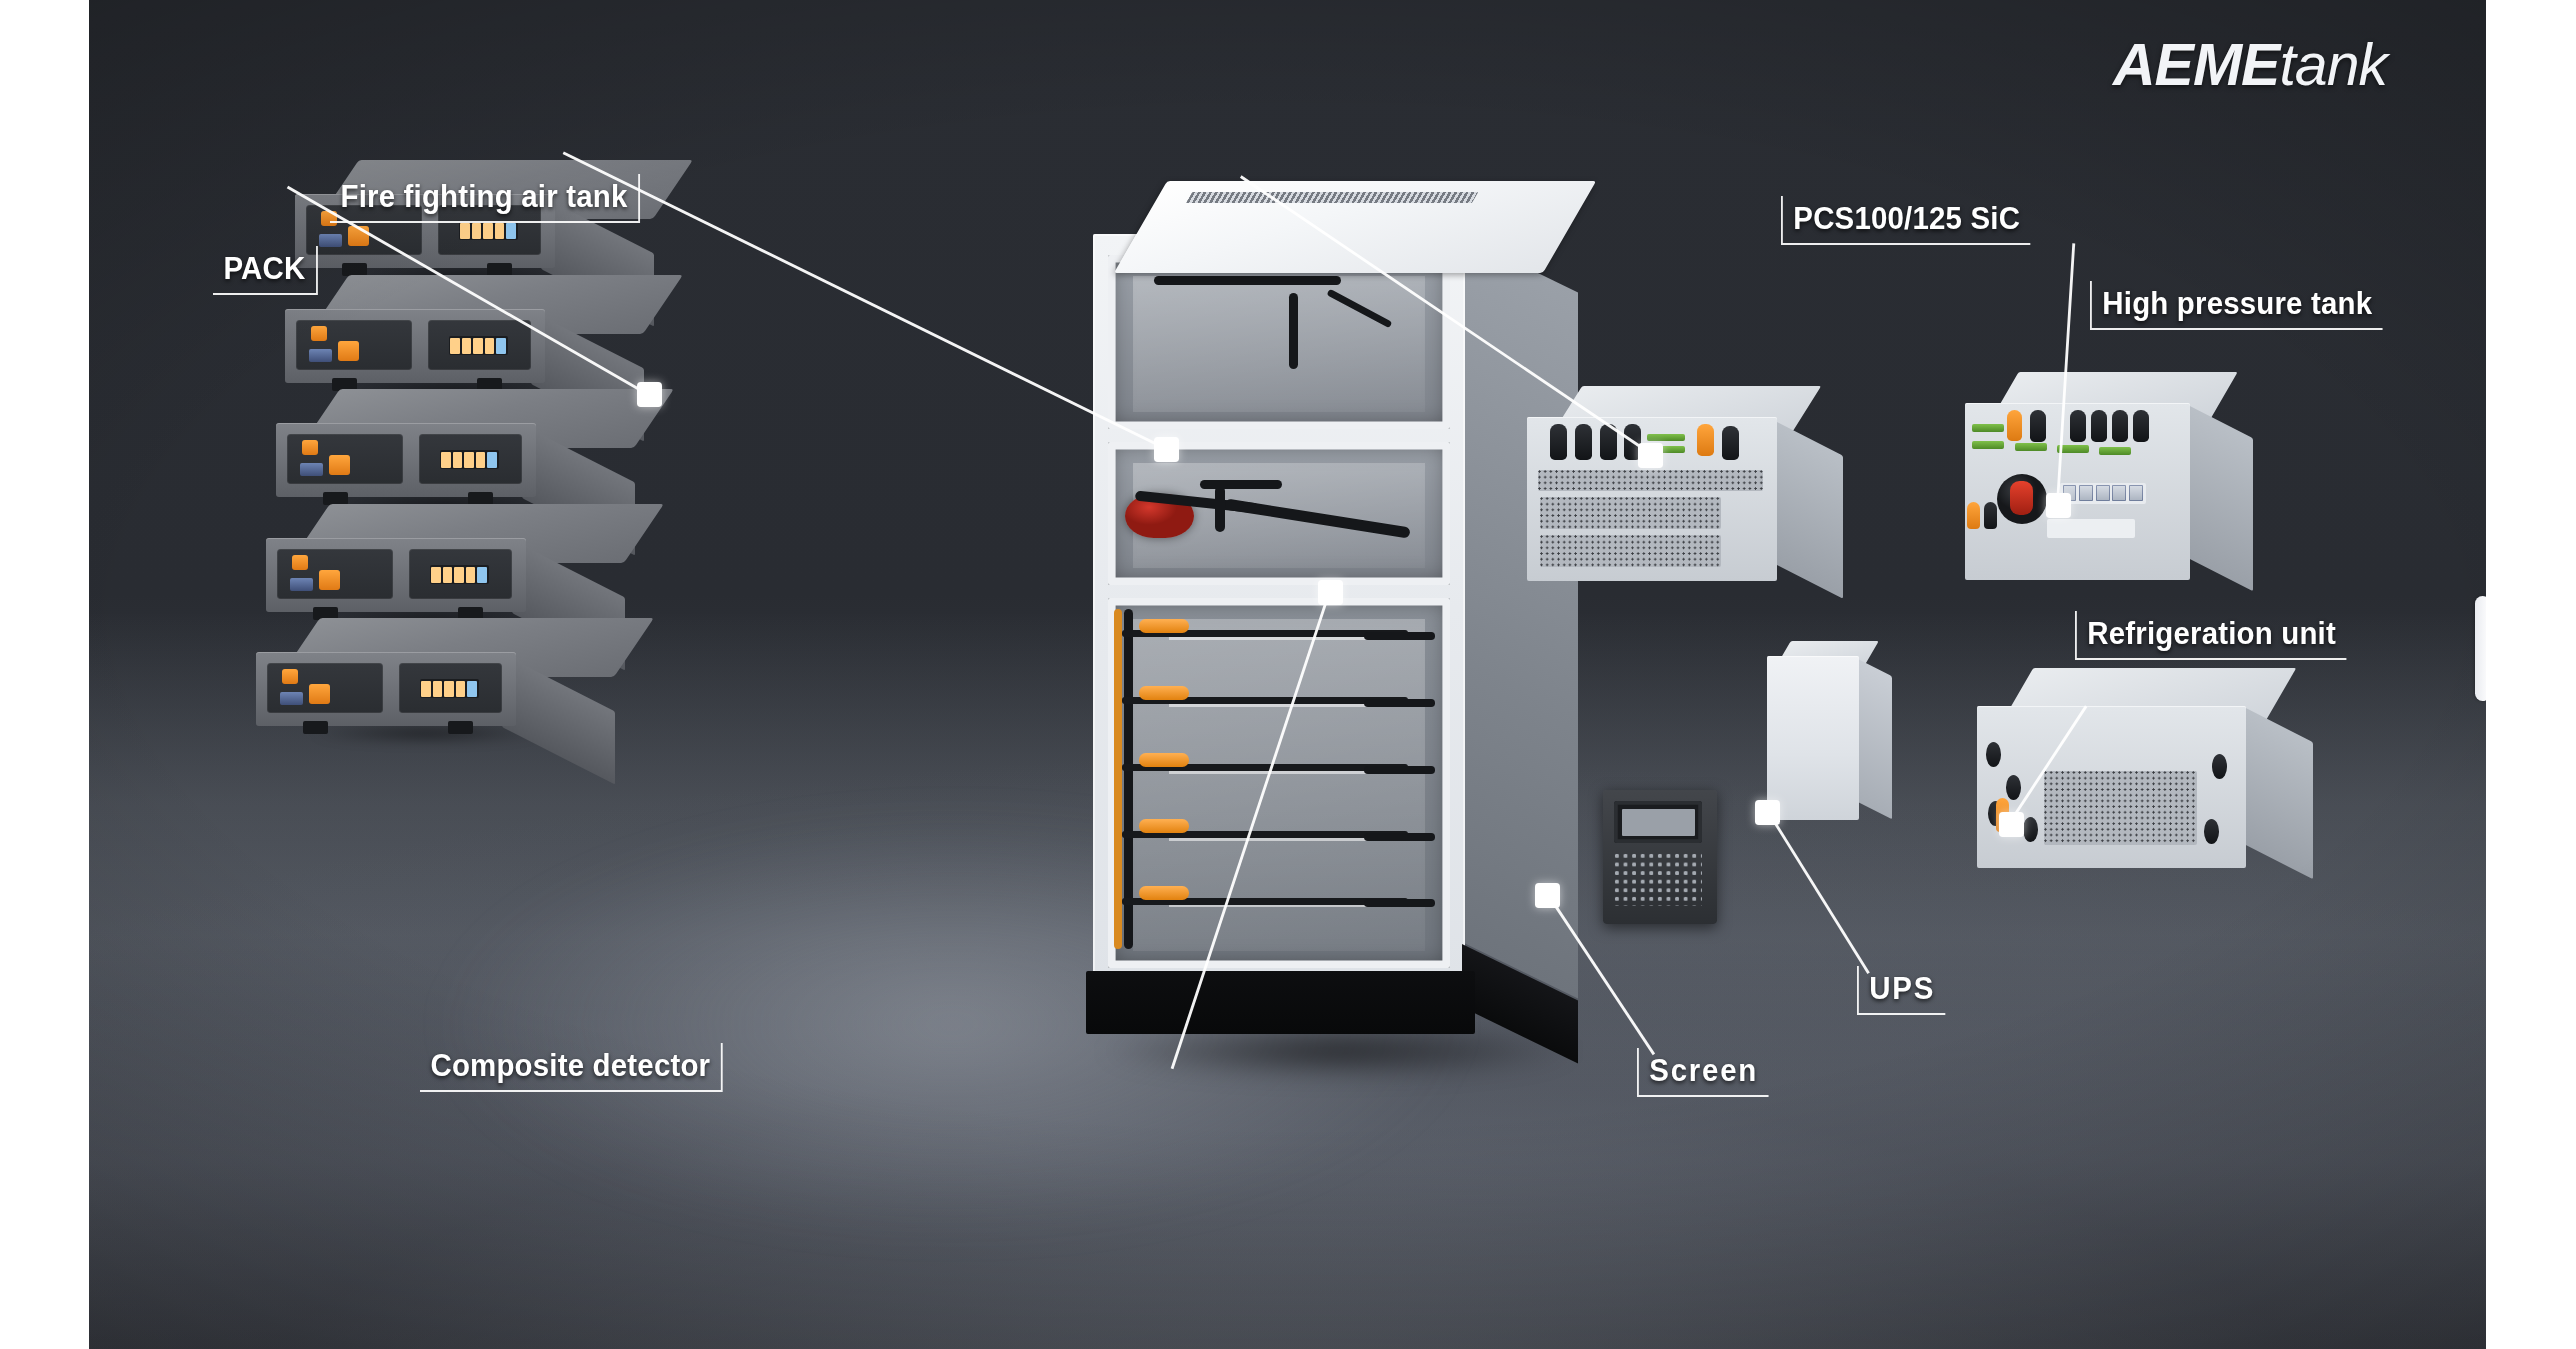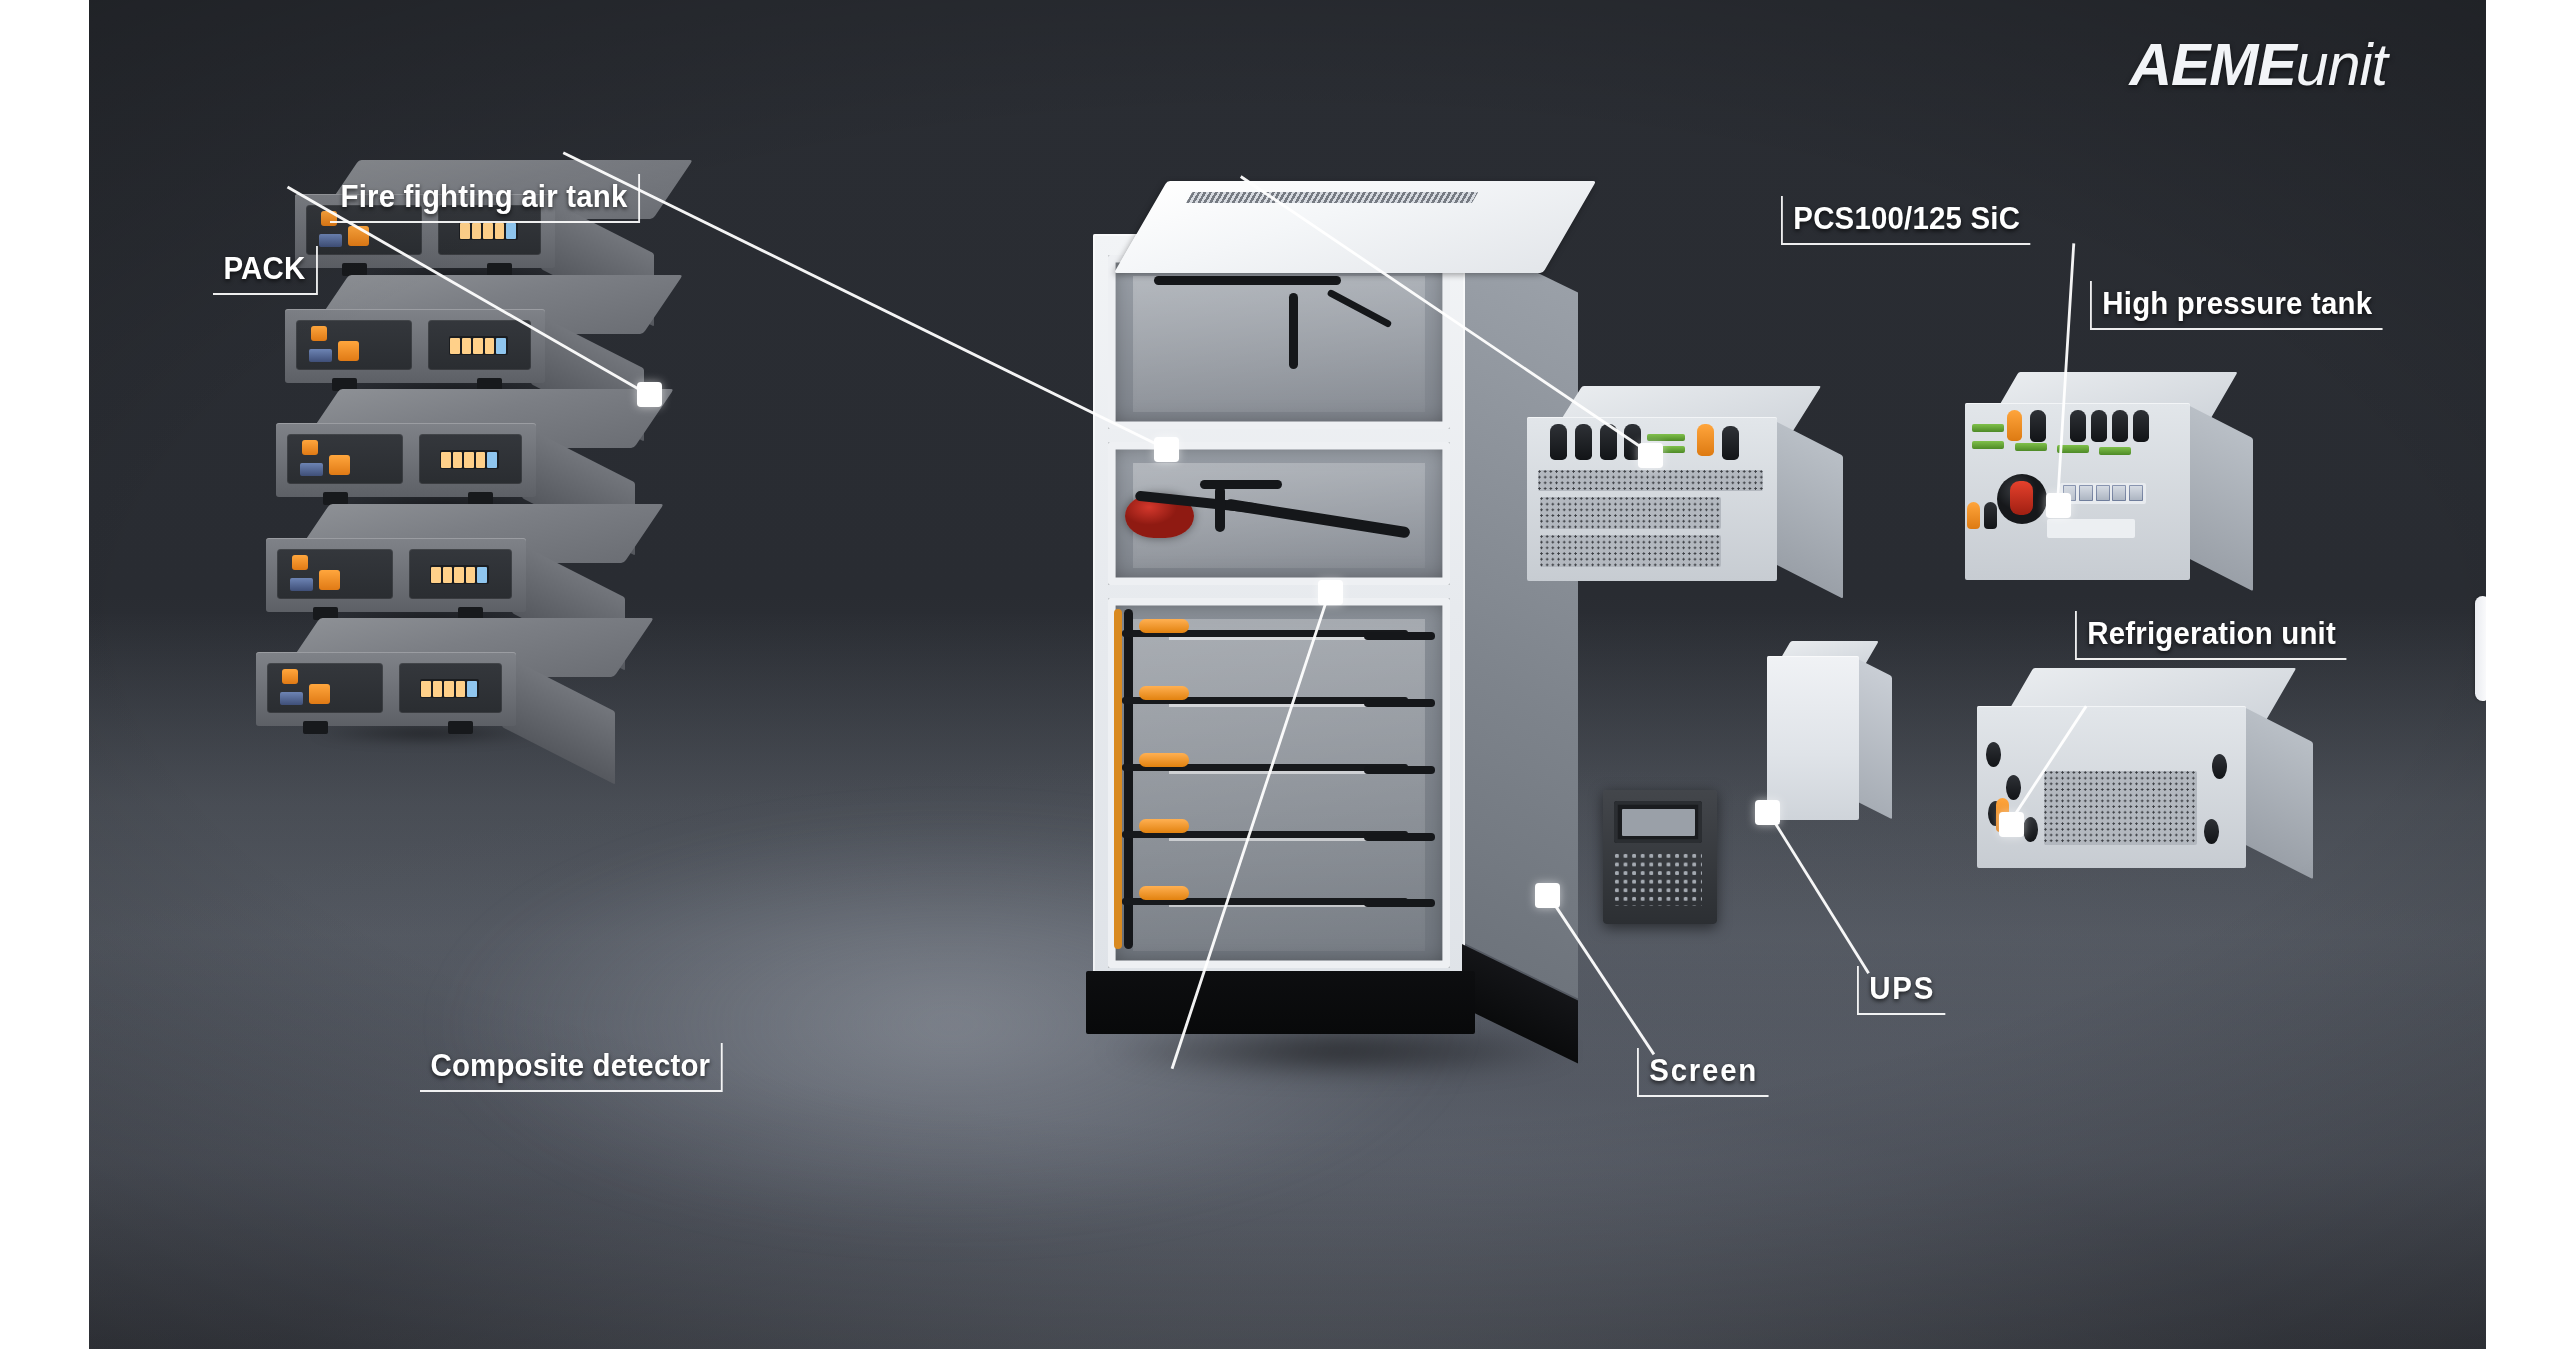--- a/index.html
+++ b/index.html
@@ -451,20 +451,20 @@
 
     <div class="callout cond left-bracket" style="left:2001px;top:281px;">High pressure tank</div>
 
     <div class="callout cond left-bracket" style="left:1986px;top:611px;">Refrigeration unit</div>
 
     <div class="callout cond left-bracket" style="left:1768px;top:966px;letter-spacing:1.9px;">UPS</div>
 
     <div class="callout cond left-bracket" style="left:1548px;top:1048px;letter-spacing:1.9px;">Screen</div>
 
     <div id="logo">
-      <span class="b">AEME</span><span class="l">unit</span>
+      <span class="b">AEME</span><span class="l">tank</span>
     </div>
 
     <div id="edge-thumb"></div>
   </div>
 
 </div>
 
 
 </body></html>

